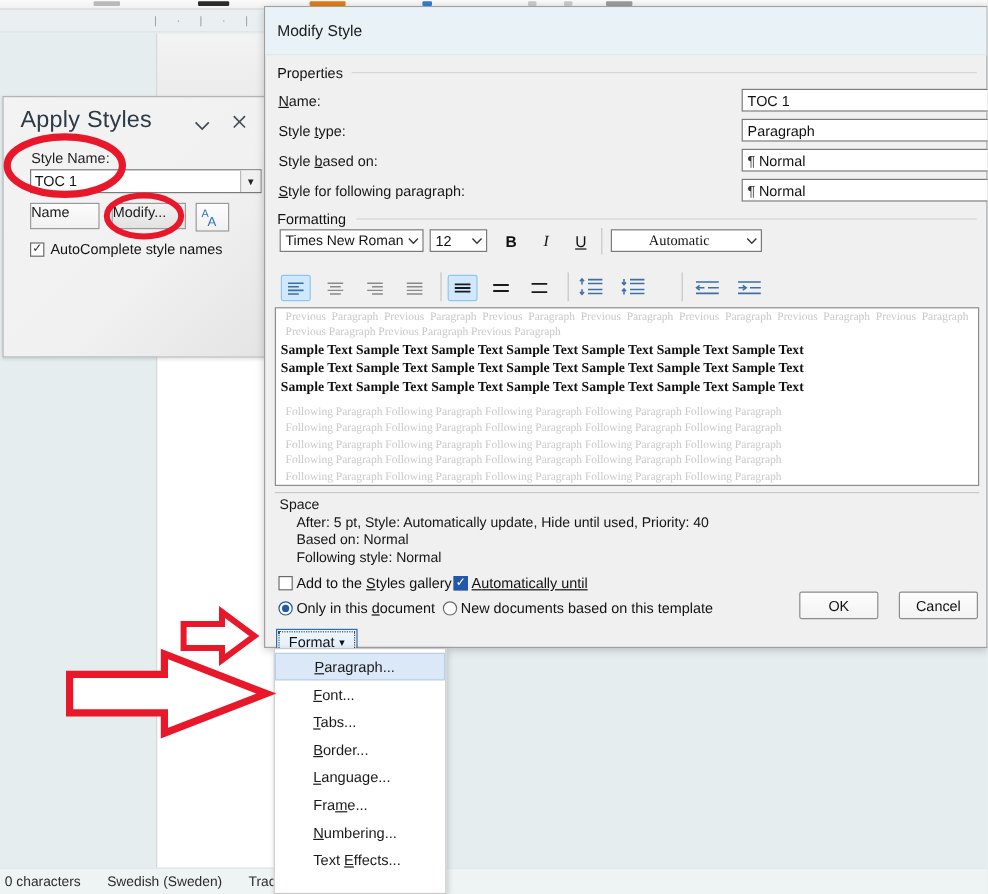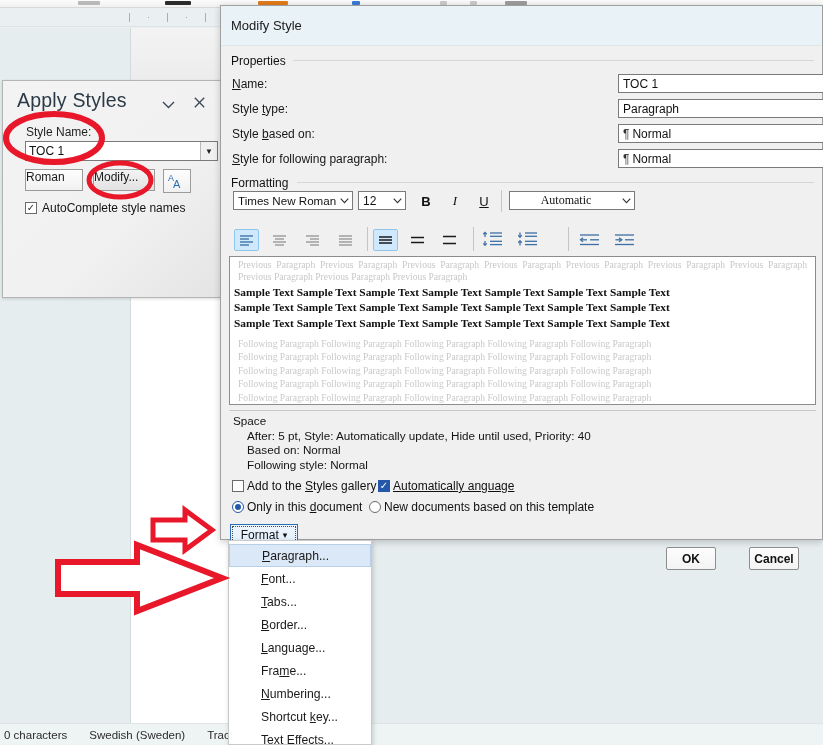--- a/index.html
+++ b/index.html
@@ -192,24 +192,24 @@
   .rdo.on::after { content:""; width:6px; height:6px; border-radius:50%; background:#2457a8; }
 
   #format-btn {
     position:absolute; left:9px; top:518px; width:68px; height:22px;
     background:linear-gradient(#eef6fd,#dfeefb); border:1px solid #2a6fb5;
     outline:1px dotted #4a4a4a; outline-offset:-3px;
     font-size:12px; color:#111; display:flex; align-items:center; justify-content:center; gap:4px;
     cursor:pointer;
   }
   .dlg-btn {
-    position:absolute; top:541px; width:50px; height:23px;
+    position:absolute; top:487px; width:66px; height:23px;
     background:linear-gradient(#fdfdfd,#f3f3f3); border:1px solid #8d8d8d;
     font-size:12px; color:#111; display:flex; align-items:center; justify-content:center;
-    cursor:pointer; border-radius:2px;font-weight:bold;
+    cursor:pointer; border-radius:2px;
   }
   #ok-btn { left:445px; }
   #cancel-btn { left:528px; }
 
   
   #format-menu {
     position:absolute; left:228px; top:540px; width:144px; height:205px;
     background:#fff; border:1px solid #cacaca; box-shadow:1px 2px 5px rgba(0,0,0,.18);
     padding-top:3px;
   }
@@ -279,21 +279,21 @@
     <svg width="11" height="11" viewBox="0 0 11 11">
         <line x1="0.8" y1="0.8" x2="10.2" y2="10.2" stroke="#3d4a55" stroke-width="1.3"></line>
         <line x1="10.2" y1="0.8" x2="0.8" y2="10.2" stroke="#3d4a55" stroke-width="1.3"></line>
       </svg>
   </div>
   <div id="as-label">Style Name:</div>
   <div id="as-combo">
     <input type="text" value="TOC 1" style="">
     <div class="arrowbox">▼</div>
   </div>
-  <div class="as-btn" id="as-apply">Roman</div>
+  <div class="as-btn" id="as-apply">Name</div>
   <div class="as-btn" id="as-modify">Modify...</div>
   <div id="as-styleinspector">
     <svg width="20" height="18" viewBox="0 0 20 18">
       <text x="1" y="9" font-family="Liberation Sans" font-size="9" fill="#2a6fb5">A</text>
       <text x="6" y="16" font-family="Liberation Sans" font-size="11" fill="#2a6fb5">A</text>
     </svg>
   </div>
   <div id="as-autocomplete">
     <span class="cbx">✓</span>
     <span>AutoComplete style names</span>
@@ -500,21 +500,21 @@
     <div class="ind">Based on: Normal</div>
     <div class="ind">Following style: Normal</div>
   </div>
 
   <div class="chk-row" style="left:11px;top:473px;">
     <span class="cbx"></span>
     <span>Add to the <span class="u">S</span>tyles gallery</span>
   </div>
   <div class="chk-row" style="left:157px;top:473px;">
     <span class="cbx blue">✓</span>
-    <span><span class="u">A</span><span class="u">utomatically anguage</span></span>
+    <span><span class="u">A</span><span class="u">utomatically until</span></span>
   </div>
   <div class="chk-row" style="left:11px;top:494px;">
     <span class="rdo on"></span>
     <span>Only in this <span class="u">d</span>ocument</span>
   </div>
   <div class="chk-row" style="left:148px;top:494px;">
     <span class="rdo"></span>
     <span>New documents based on this template</span>
   </div>
 
@@ -540,23 +540,20 @@
       <span><span class="u">B</span>order...</span>
     </div>
   <div class="menu-item">
       <span><span class="u">L</span>anguage...</span>
     </div>
   <div class="menu-item">
       <span>Fra<span class="u">m</span>e...</span>
     </div>
   <div class="menu-item">
       <span><span class="u">N</span>umbering...</span>
-    </div>
-  <div class="menu-item">
-      <span>Shortcut <span class="u">k</span>ey...</span>
     </div>
   <div class="menu-item">
       <span>Text <span class="u">E</span>ffects...</span>
     </div>
 </div>
 
 <svg id="annots" width="823" height="745" viewBox="0 0 823 745">
   <ellipse cx="54" cy="138" rx="48" ry="24" fill="none" stroke="#e8172a" stroke-width="6"></ellipse>
   <ellipse cx="120" cy="180" rx="31" ry="17" fill="none" stroke="#e8172a" stroke-width="5"></ellipse>
   <polygon points="153,520 185,520 185,510 212,530 185,550 185,540 153,540" fill="#ffffff" stroke="#e8172a" stroke-width="5" stroke-linejoin="miter"></polygon>

